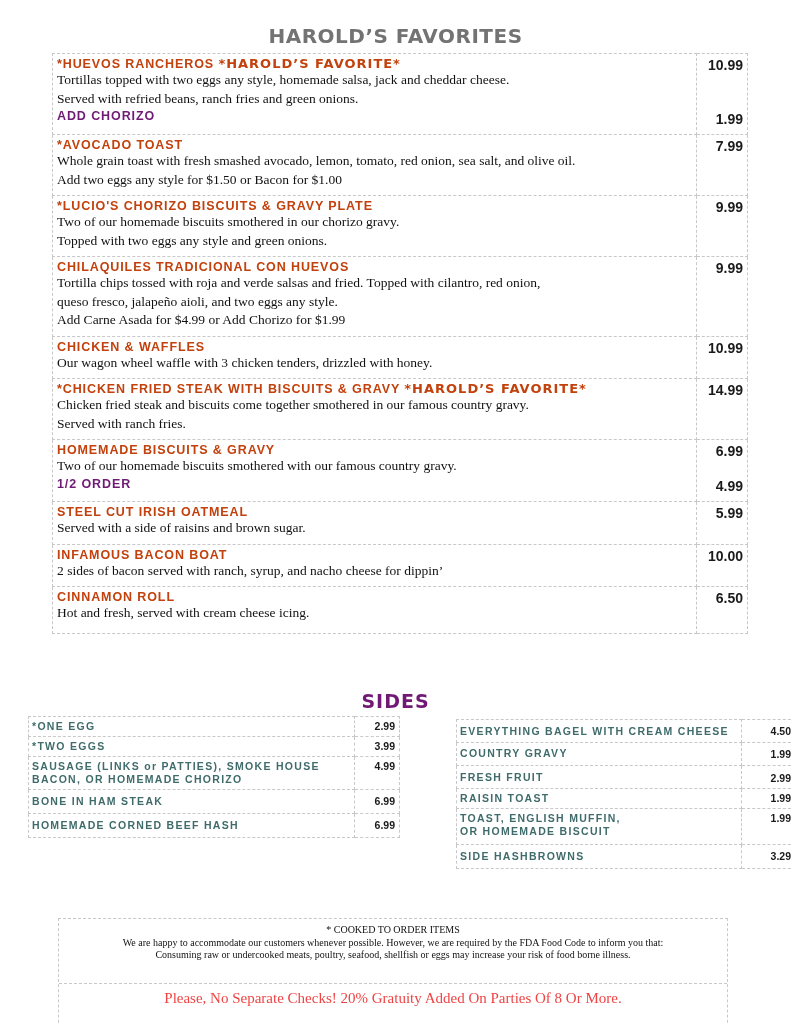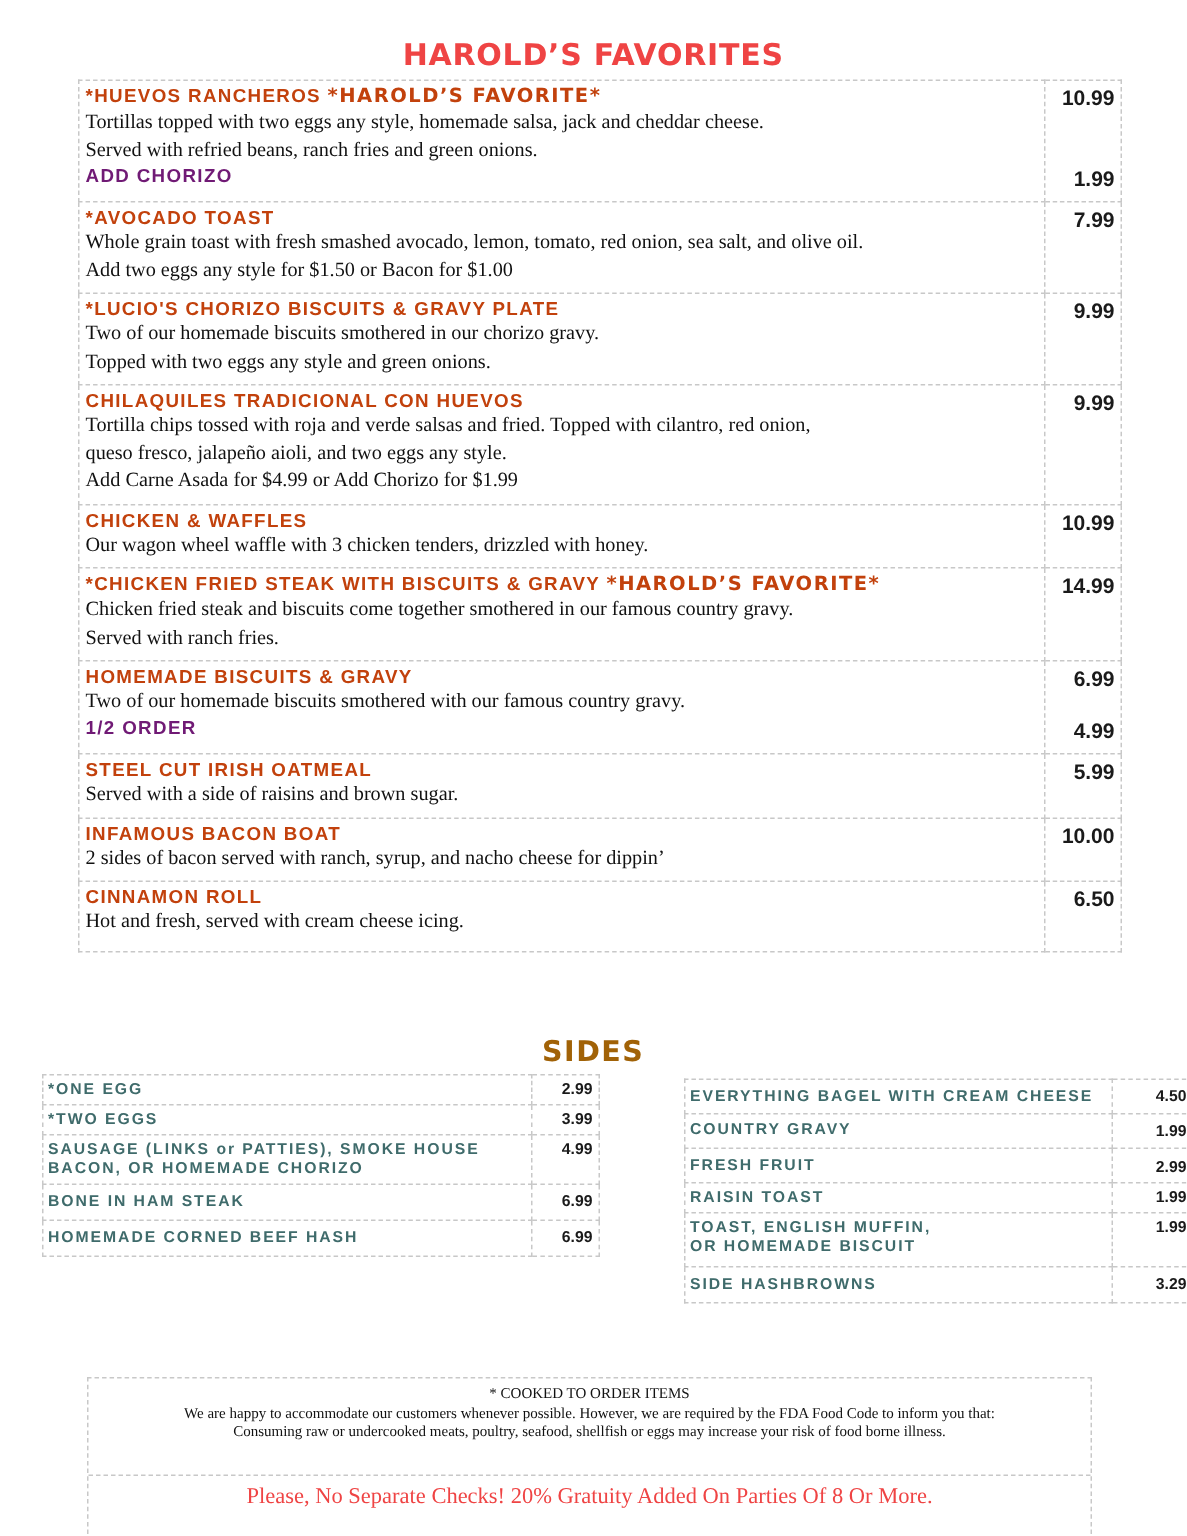--- a/index.html
+++ b/index.html
@@ -1,21 +1,21 @@
 <!DOCTYPE html>
 <html><head>
 <meta charset="utf-8">
 <style>
   * { box-sizing: border-box; margin: 0; padding: 0; }
   html, body { width: 791px; height: 1024px; background: #ffffff; overflow: hidden; }
   body { position: relative; font-family: "Liberation Serif", serif; color: #111; }
   .title {
     position: absolute; top: 24px; left: 0; width: 791px; text-align: center;
     font-family: "DejaVu Sans", sans-serif; font-weight: bold; font-size: 20px;
-    letter-spacing: 0.5px; color: #ef4444;
+    letter-spacing: 0.5px; color: #737373;
   }
   .main-table {
     position: absolute; top: 53px; left: 52px; width: 696px;
     border-collapse: collapse;
   }
   .main-table td { border: 1px dashed #c8c8c8; vertical-align: top; }
   .main-table td.item { padding: 3px 4px 6px 4px; width: 645px; }
   .main-table td.price {
     width: 51px; text-align: right; padding: 3px 4px 6px 2px;
     font-family: "Liberation Sans", sans-serif; font-weight: bold; font-size: 14px; color: #1a1a1a;
@@ -27,21 +27,21 @@
   .iname .fav { font-family: "DejaVu Sans", sans-serif; font-weight: bold; font-size: 13px; letter-spacing: 1px; }
   .desc { font-size: 13.5px; line-height: 18.5px; color: #111; }
   .addon {
     font-family: "Liberation Sans", sans-serif; font-weight: bold; font-size: 12.5px;
     letter-spacing: 0.9px; color: #701a75; line-height: 17px;
   }
   .pline { line-height: 17px; }
   .sides-title {
     position: absolute; top: 690px; left: 0; width: 791px; text-align: center;
     font-family: "DejaVu Sans", sans-serif; font-weight: bold; font-size: 19px;
-    letter-spacing: 1px; color: #a16207;
+    letter-spacing: 1px; color: #701a75;
   }
   .sides-table { position: absolute; border-collapse: collapse; }
   .sides-table td { border: 1px dashed #c8c8c8; vertical-align: top; }
   .sides-table td.sname {
     font-family: "Liberation Sans", sans-serif; font-weight: bold; font-size: 10.5px;
     letter-spacing: 1.3px; color: #3f6b6b; padding: 3px 3px 3px 3px; line-height: 13px;
   }
   .sides-table td.sprice {
     font-family: "Liberation Sans", sans-serif; font-weight: bold; font-size: 10.5px;
     text-align: right; padding: 3px 4px 3px 2px; color: #1a1a1a; line-height: 13px;

